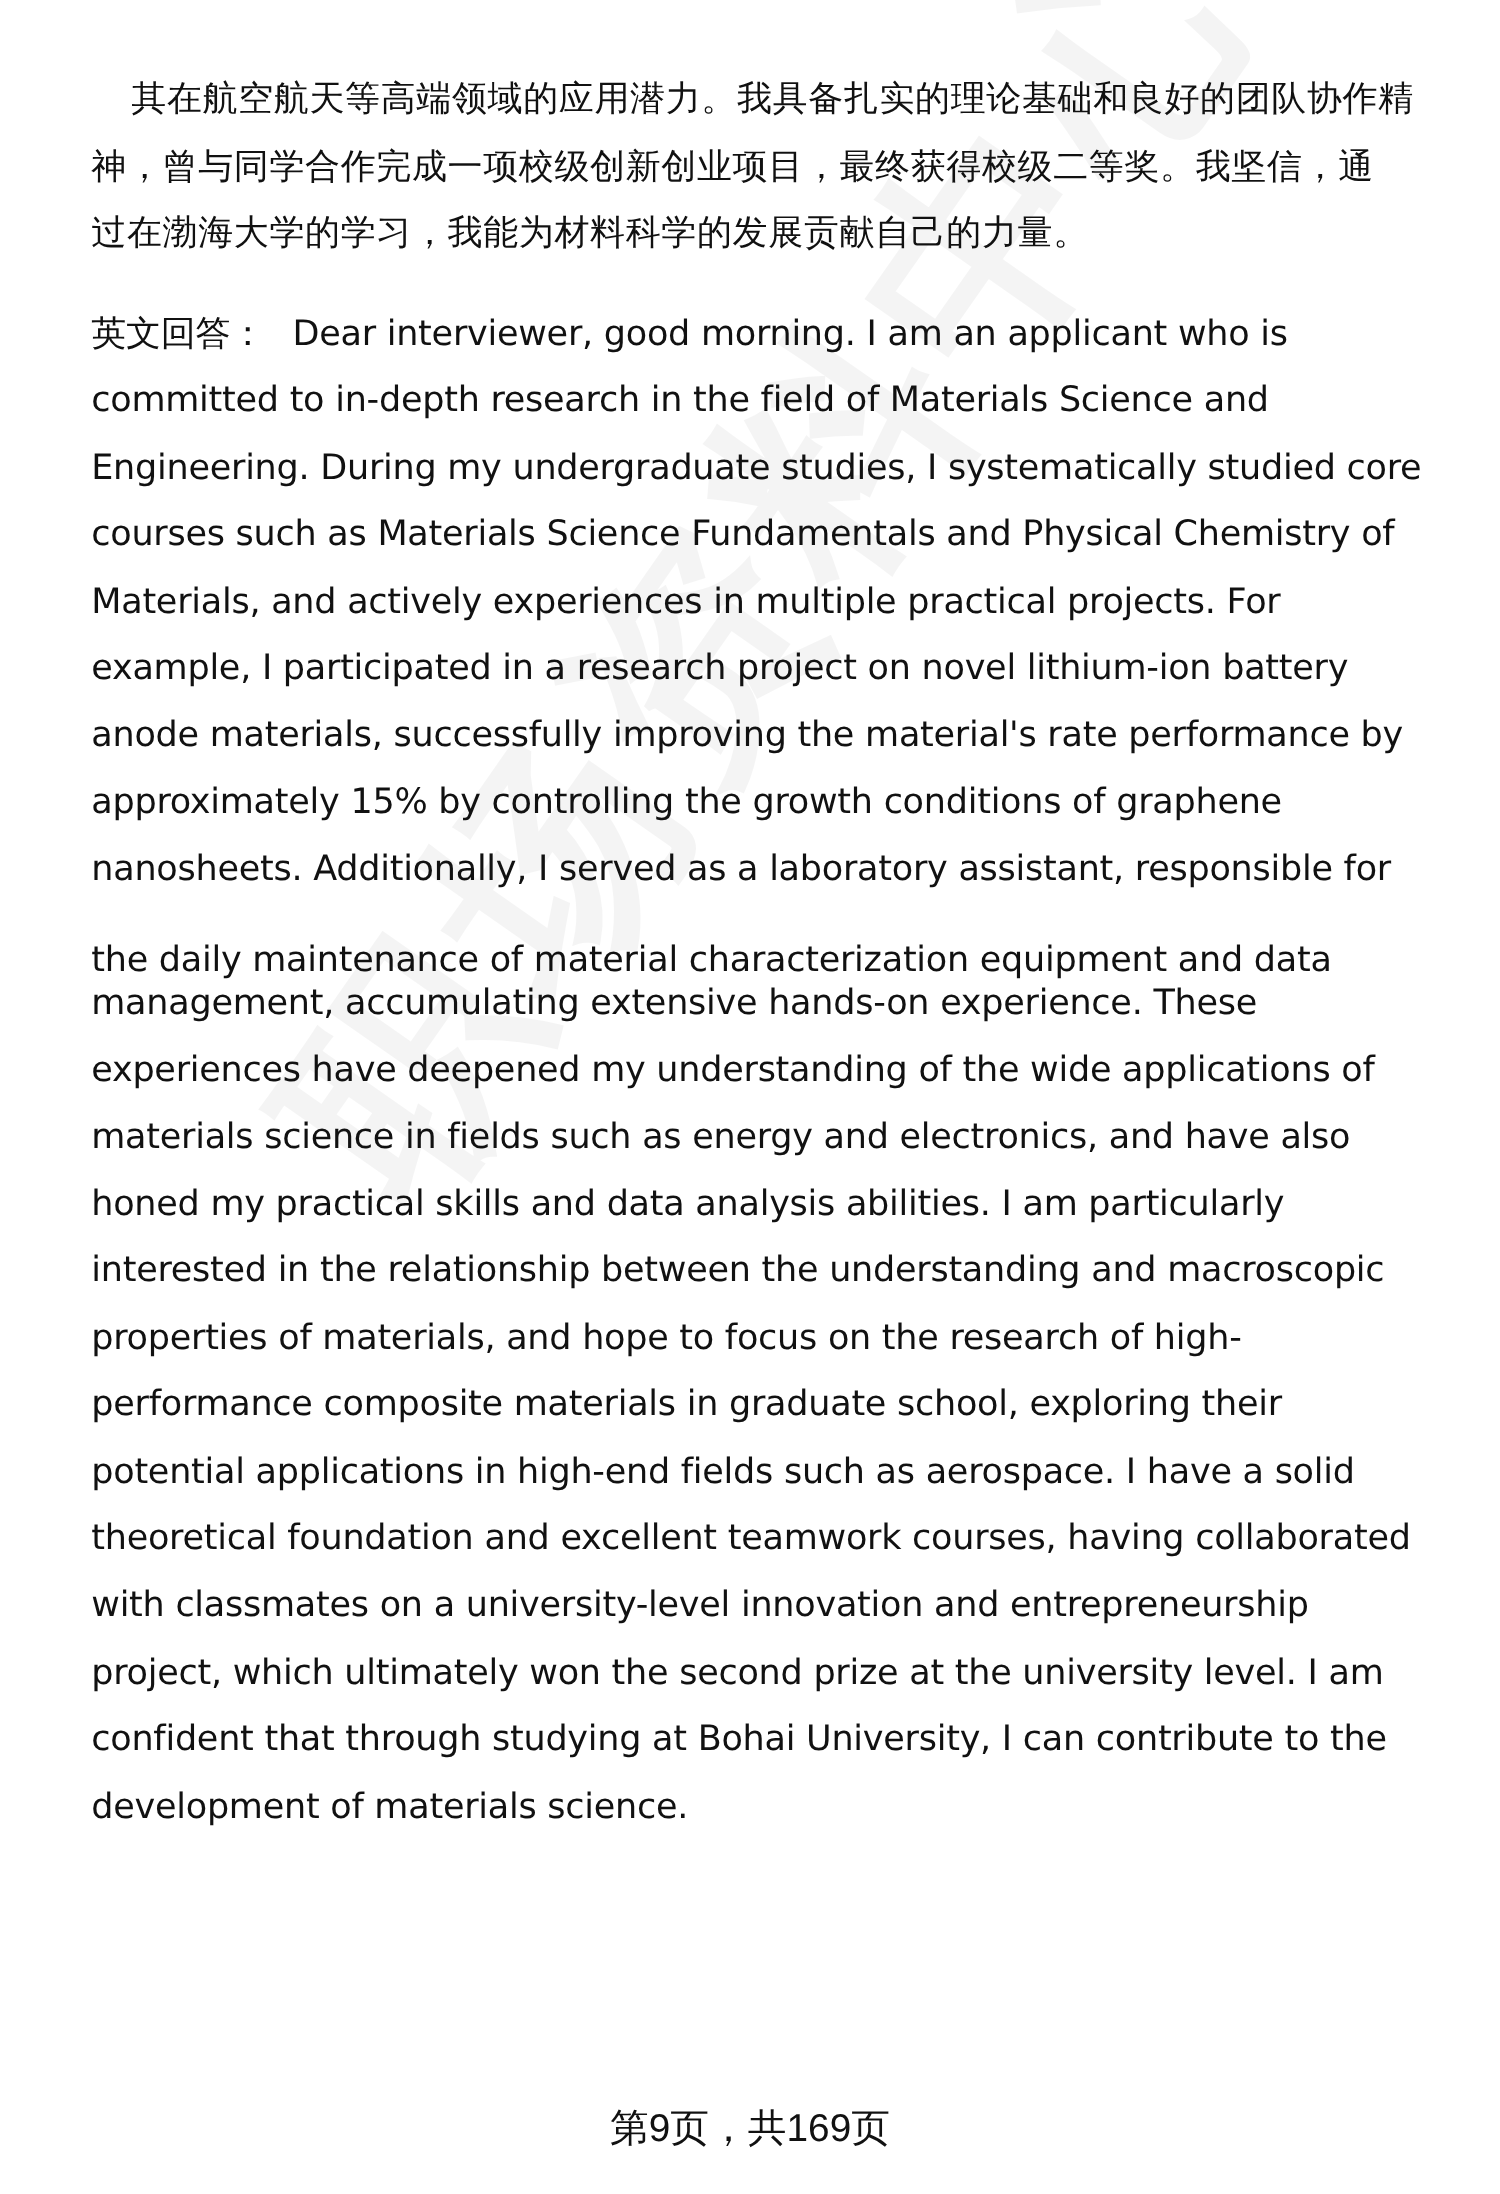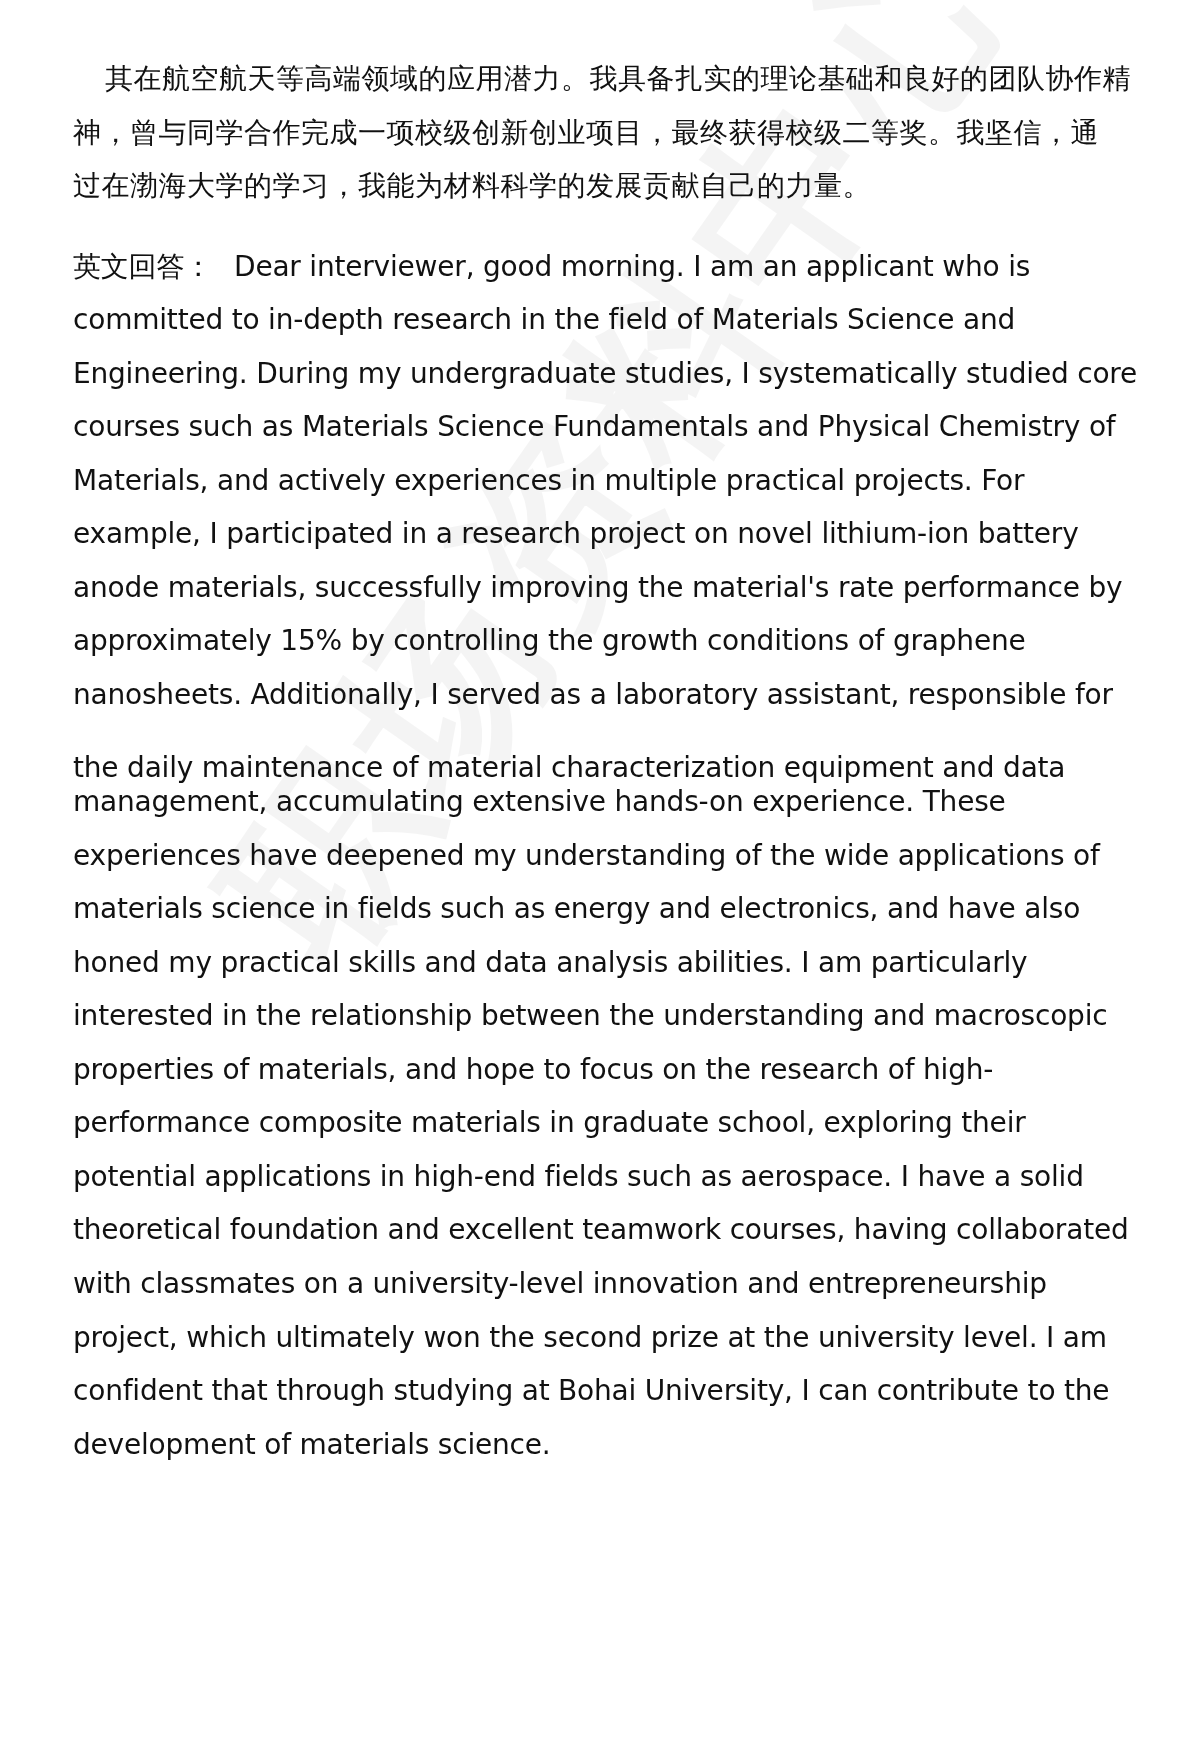--- a/index.html
+++ b/index.html
@@ -102,13 +102,14 @@
     <div class="line" style="top:1052px;">properties of materials, and hope to focus on the research of high-</div>
     <div class="line" style="top:1105px;">performance composite materials in graduate school, exploring their</div>
     <div class="line" style="top:1159px;">potential applications in high-end fields such as aerospace. I have a solid</div>
     <div class="line" style="top:1212px;">theoretical foundation and excellent teamwork courses, having collaborated</div>
     <div class="line" style="top:1266px;">with classmates on a university-level innovation and entrepreneurship</div>
     <div class="line" style="top:1320px;">project, which ultimately won the second prize at the university level. I am</div>
     <div class="line" style="top:1373px;">confident that through studying at Bohai University, I can contribute to the</div>
     <div class="line" style="top:1427px;">development of materials science.</div>
   </div>
 
+  <div class="footer">第9页，共169页</div>
 </div>
 
 </body></html>

